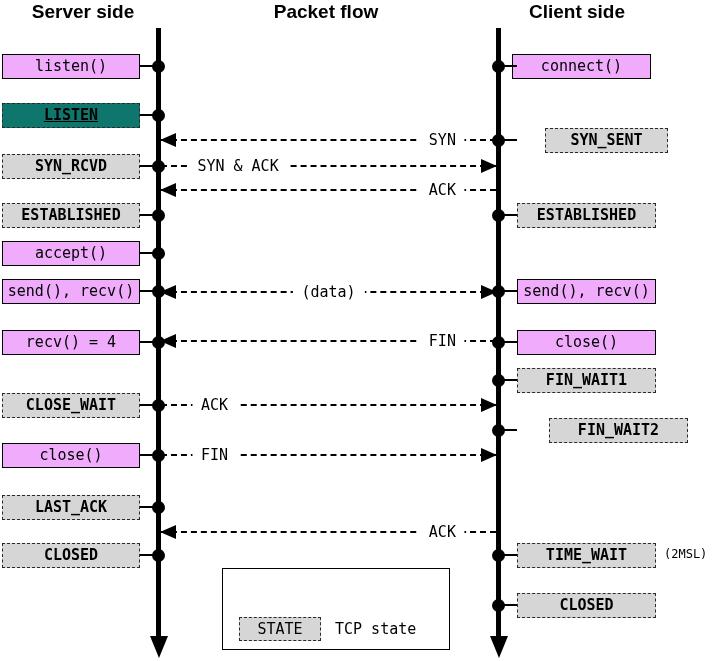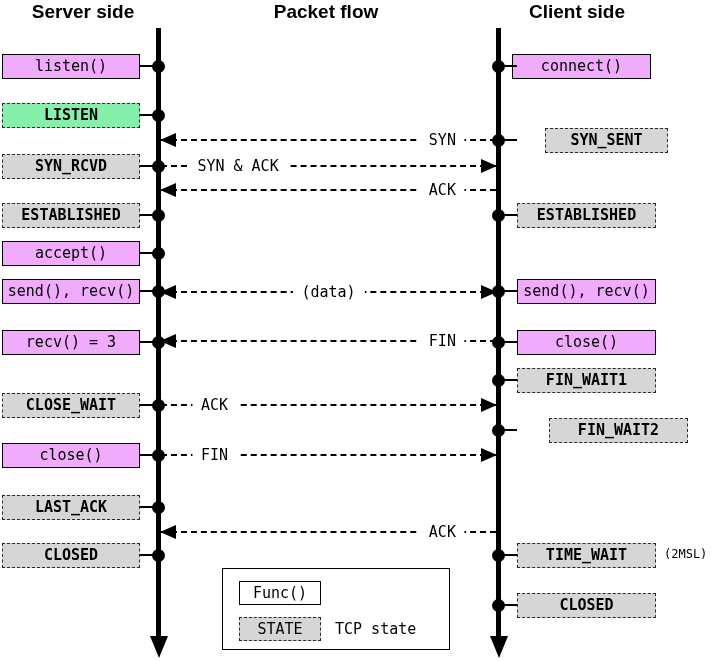--- a/index.html
+++ b/index.html
@@ -69,36 +69,36 @@
 
   <div class="lifeline" style="left:156px; top:28px; height:608px"></div>
   <div class="lifeline" style="left:496px; top:28px; height:608px"></div>
   <div class="lifeline-head" style="left:150px; top:636px"></div>
   <div class="lifeline-head" style="left:490px; top:636px"></div>
 
   <div id="diagram-dynamic">
       <div class="box function" style="left: 2px; top: 53.5px; width: 138px;">listen()</div>
       <div class="stub" style="left: 140px; top: 65px; width: 18.5px;"></div>
       <div class="dot" style="left: 152px; top: 59.5px;"></div>
-      <div class="box state" style="left: 2px; top: 102.5px; width: 138px; background: #86efac;">LISTEN</div>
+      <div class="box state" style="left: 2px; top: 102.5px; width: 138px; background: #0f766e; text-decoration: underline;">LISTEN</div>
       <div class="stub" style="left: 140px; top: 114px; width: 18.5px;"></div>
       <div class="dot" style="left: 152px; top: 108.5px;"></div>
       <div class="box state" style="left: 2px; top: 153.5px; width: 138px; background: rgb(214, 214, 214);">SYN_RCVD</div>
       <div class="stub" style="left: 140px; top: 165px; width: 18.5px;"></div>
       <div class="dot" style="left: 152px; top: 159.5px;"></div>
       <div class="box state" style="left: 2px; top: 202.5px; width: 138px; background: rgb(214, 214, 214);">ESTABLISHED</div>
       <div class="stub" style="left: 140px; top: 214px; width: 18.5px;"></div>
       <div class="dot" style="left: 152px; top: 208.5px;"></div>
       <div class="box function" style="left: 2px; top: 240.5px; width: 138px;">accept()</div>
       <div class="stub" style="left: 140px; top: 252px; width: 18.5px;"></div>
       <div class="dot" style="left: 152px; top: 246.5px;"></div>
       <div class="box function" style="left: 2px; top: 278.5px; width: 138px;">send(), recv()</div>
       <div class="stub" style="left: 140px; top: 290px; width: 18.5px;"></div>
       <div class="dot" style="left: 152px; top: 284.5px;"></div>
-      <div class="box function" style="left: 2px; top: 329.5px; width: 138px;">recv() = 3</div>
+      <div class="box function" style="left: 2px; top: 329.5px; width: 138px;">recv() = 4</div>
       <div class="stub" style="left: 140px; top: 341px; width: 18.5px;"></div>
       <div class="dot" style="left: 152px; top: 335.5px;"></div>
       <div class="box state" style="left: 2px; top: 392.5px; width: 138px; background: rgb(214, 214, 214);">CLOSE_WAIT</div>
       <div class="stub" style="left: 140px; top: 404px; width: 18.5px;"></div>
       <div class="dot" style="left: 152px; top: 398.5px;"></div>
       <div class="box function" style="left: 2px; top: 442.5px; width: 138px;">close()</div>
       <div class="stub" style="left: 140px; top: 454px; width: 18.5px;"></div>
       <div class="dot" style="left: 152px; top: 448.5px;"></div>
       <div class="box state" style="left: 2px; top: 494.5px; width: 138px; background: rgb(214, 214, 214);">LAST_ACK</div>
       <div class="stub" style="left: 140px; top: 506px; width: 18.5px;"></div>
@@ -171,18 +171,17 @@
         <div class="lbl" style="left: 16%;">FIN</div>
       </div>
       <div class="arrow" style="left: 161px; top: 532px; width: 335px;">
         <div class="dash"></div>
         <div class="head-left"></div>
         <div class="lbl" style="left: 84%;">ACK</div>
       </div>
     </div>
 
   <div class="legend">
-    <div class="legend-sample function" style="top:12px">Func()</div>
     <div class="legend-sample state" style="top: 48px; background: rgb(214, 214, 214);">STATE</div>
     <div class="legend-desc" style="top:50px">TCP state</div>
   </div>
 
 </div>
 
 </body></html>

